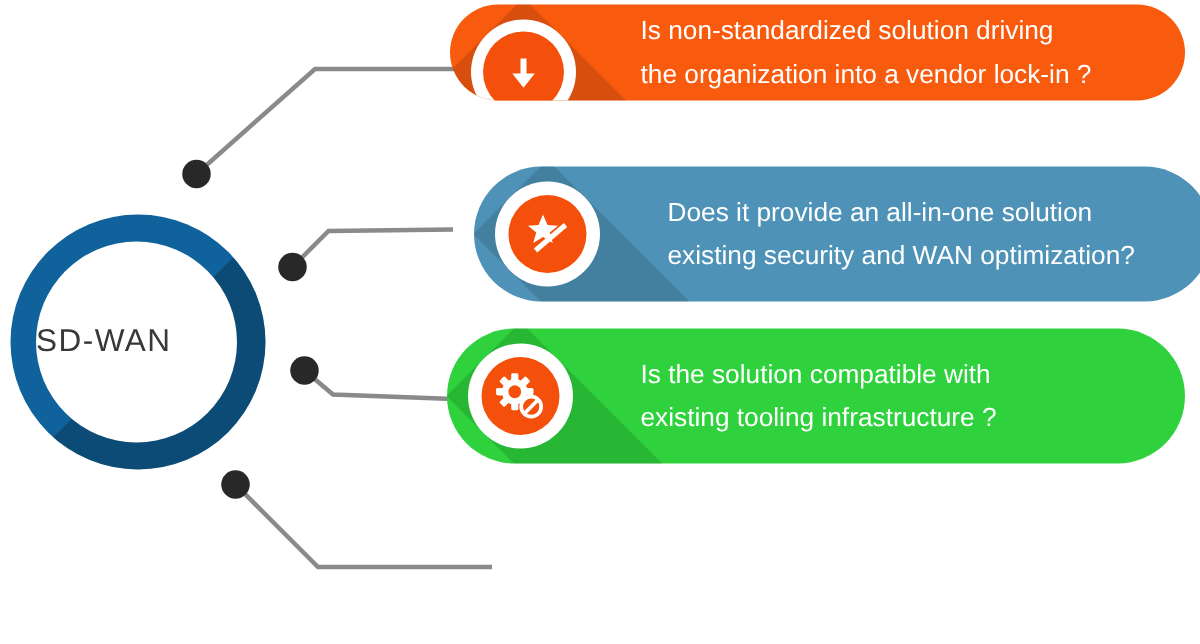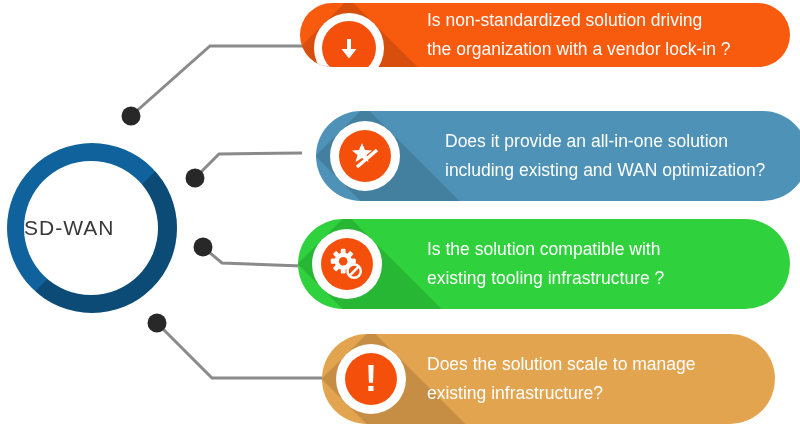--- a/index.html
+++ b/index.html
@@ -98,37 +98,37 @@
     <div class="icon-badge">
       <div class="icon-core">
         <svg width="34" height="34" viewBox="-17 -17 34 34">
           <line x1="0" y1="-9" x2="0" y2="3" stroke="#ffffff" stroke-width="4"></line>
           <polygon points="-7.5,1 7.5,1 0,10.5" fill="#ffffff"></polygon>
         </svg>
       </div>
     </div>
     <div class="banner-text">
       <div>Is non-standardized solution driving</div>
-      <div>the organization with a vendor lock-in ?</div>
+      <div>the organization into a vendor lock-in ?</div>
     </div>
   </div>
 
   <div class="banner banner-2">
     <div class="icon-shadow"></div>
     <div class="icon-badge">
       <div class="icon-core">
         <svg width="34" height="34" viewBox="0 0 34 34">
           <polygon fill="#ffffff" points="14,4 17,11 24,11.5 18.5,16 20.5,23 14,19 7.5,23 9.5,16 4,11.5 11,11"></polygon>
           <line x1="9" y1="28" x2="29" y2="11" stroke="#ffffff" stroke-width="3.4"></line>
         </svg>
       </div>
     </div>
     <div class="banner-text">
       <div>Does it provide an all-in-one solution</div>
-      <div>including existing and WAN optimization?</div>
+      <div>existing security and WAN optimization?</div>
     </div>
   </div>
 
   <div class="banner banner-3">
     <div class="icon-shadow"></div>
     <div class="icon-badge">
       <div class="icon-core">
         <svg width="38" height="38" viewBox="0 0 40 40">
           <g fill="#ffffff">
             <g transform="translate(16,17)">
@@ -145,24 +145,14 @@
           <line x1="23" y1="32" x2="32" y2="23" stroke="#ffffff" stroke-width="2.6"></line>
         </svg>
       </div>
     </div>
     <div class="banner-text">
       <div>Is the solution compatible with</div>
       <div>existing tooling infrastructure ?</div>
     </div>
   </div>
 
-  <div class="banner banner-4">
-    <div class="icon-shadow"></div>
-    <div class="icon-badge">
-      <div class="icon-core glyph-exclaim"></div>
-    </div>
-    <div class="banner-text">
-      <div>Does the solution scale to manage</div>
-      <div>existing infrastructure?</div>
-    </div>
-  </div>
 
 </div>
 
 </body></html>

